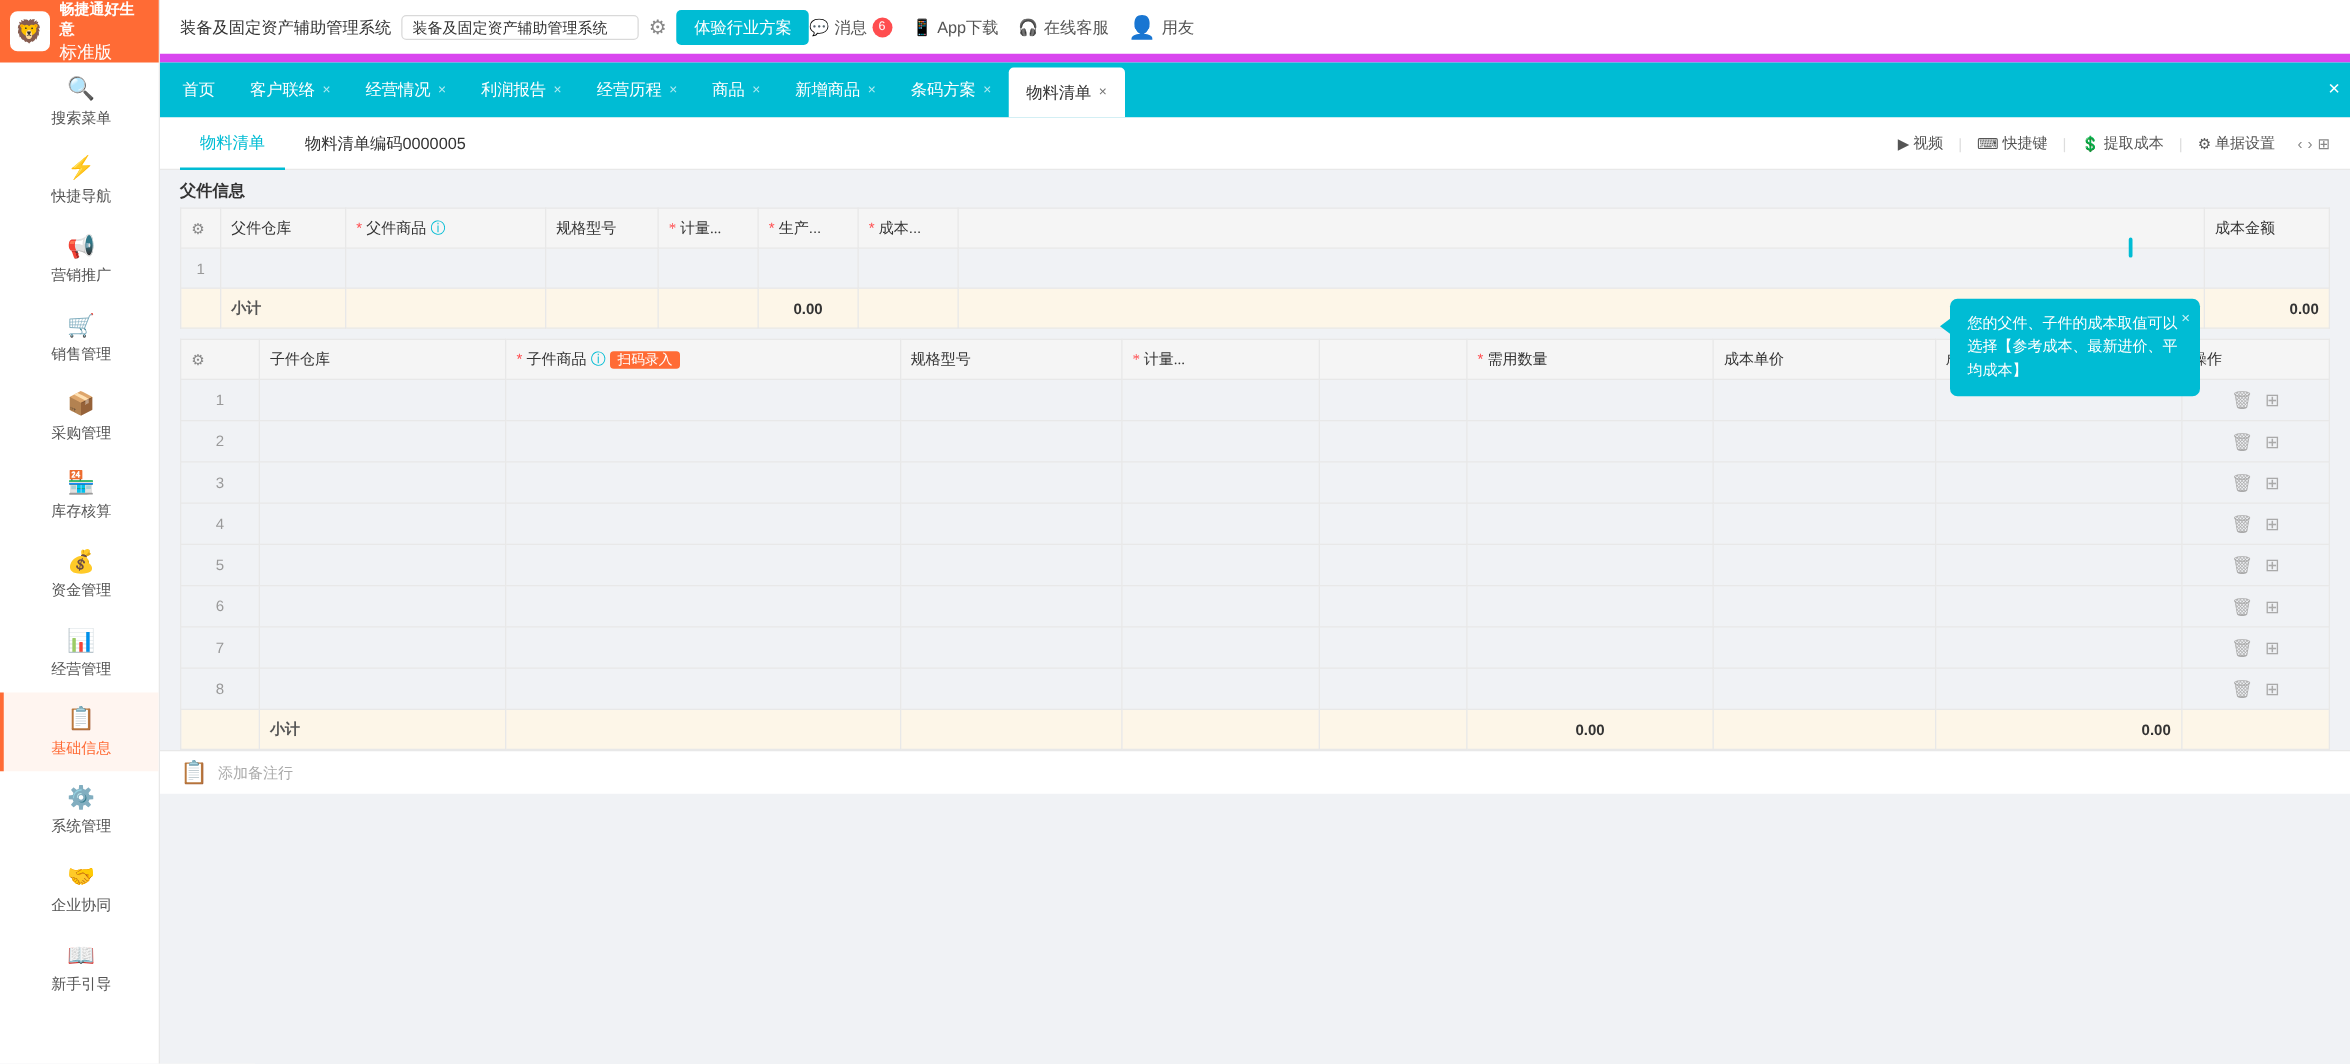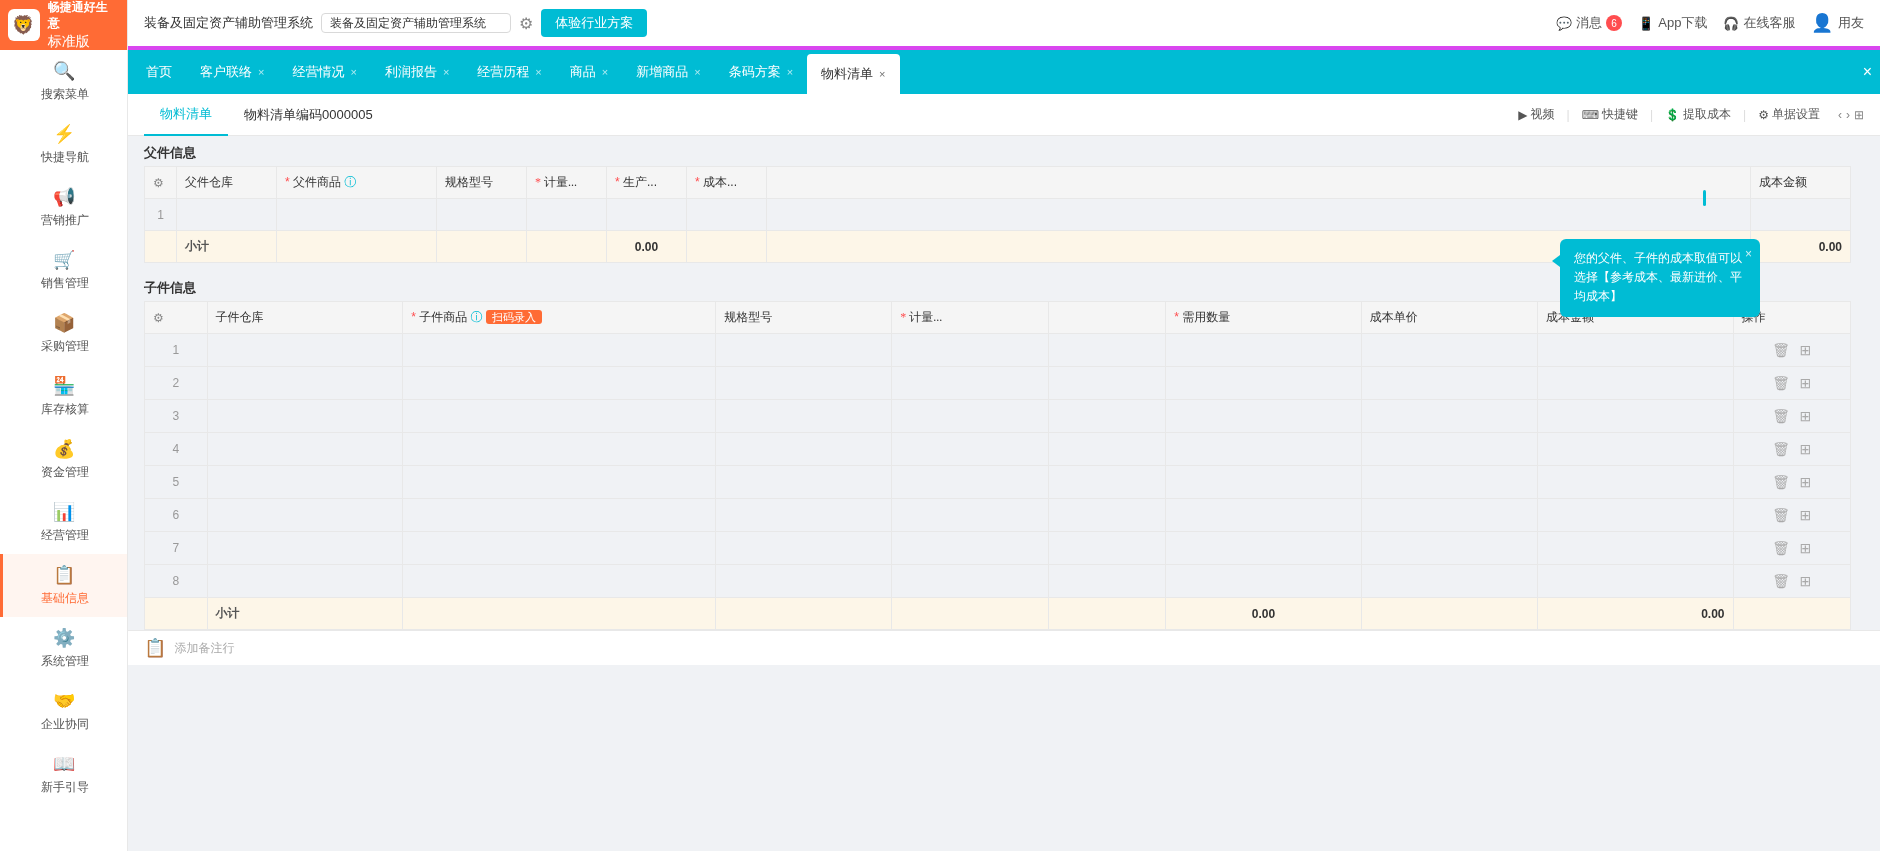--- a/index.html
+++ b/index.html
@@ -13,21 +13,21 @@
     .sidebar-logo-sub { font-size: 14px; font-weight: normal; }
     .sidebar-nav { flex: 1; overflow-y: auto; }
     .sidebar-item { display: flex; flex-direction: column; align-items: center; padding: 10px 4px; cursor: pointer; color: #555; font-size: 12px; gap: 4px; border-left: 3px solid transparent; }
     .sidebar-item.active { background: #fff5f0; color: #ff6b35; border-left-color: #ff6b35; }
     .sidebar-item-icon { font-size: 18px; }
 
     
     .main { flex: 1; display: flex; flex-direction: column; overflow: hidden; }
 
     
-    .topbar { background: #fff; border-bottom: 4px solid #d946ef; display: flex; align-items: center; justify-content: space-between; padding: 0 16px; height: 50px; }
+    .topbar { background: #fff; border-bottom: 7px solid #d946ef; display: flex; align-items: center; justify-content: flex-start; padding: 0 16px; height: 50px; }
     .topbar-left { display: flex; align-items: center; gap: 8px; }
     .topbar-select { appearance: none; border: 1px solid #d9d9d9; border-radius: 4px; padding: 2px 24px 2px 8px; font-size: 12px; color: #333; background: #fff; }
     .topbar-btn-trial { background: #00bcd4; color: #fff; border: none; border-radius: 4px; padding: 5px 14px; font-size: 13px; cursor: pointer; }
     .topbar-right { display: flex; align-items: center; gap: 16px; color: #555; font-size: 13px; }
     .topbar-right-item { display: flex; align-items: center; gap: 4px; cursor: pointer; }
     .badge { background: #ff4d4f; color: #fff; border-radius: 10px; font-size: 10px; padding: 0 5px; min-width: 16px; height: 16px; display: inline-flex; align-items: center; justify-content: center; }
 
     
     .nav-tabs { background: #00bcd4; display: flex; align-items: center; height: 44px; padding: 0 0 0 4px; overflow-x: auto; }
     .nav-tab { padding: 0 14px; height: 44px; display: flex; align-items: center; color: #fff; font-size: 13px; cursor: pointer; white-space: nowrap; gap: 6px; }
@@ -42,21 +42,21 @@
     .sub-tabs { display: flex; align-items: center; background: #fff; border-bottom: 1px solid #e8e8e8; padding: 0 16px; height: 42px; gap: 0; }
     .sub-tab { padding: 0 16px; height: 42px; display: flex; align-items: center; font-size: 13px; color: #555; cursor: pointer; border-bottom: 2px solid transparent; }
     .sub-tab.active { color: #00bcd4; border-bottom-color: #00bcd4; }
     .sub-tab-code { display: flex; align-items: center; gap: 0; color: #555; font-size: 13px; padding: 0 16px; }
     .sub-tab-code span { color: #333; font-weight: 500; }
     .sub-actions { margin-left: auto; display: flex; align-items: center; gap: 12px; font-size: 12px; color: #555; }
     .sub-actions-item { display: flex; align-items: center; gap: 3px; cursor: pointer; }
     .sub-actions-divider { color: #ddd; }
 
     
-    .section { padding: 0 29px 0 16px; }
+    .section { padding: 0 16px 0 16px; }
     .section-title { font-size: 13px; font-weight: bold; color: #333; padding: 8px 0 4px 0; }
 
     
     .data-table { width: 100%; border-collapse: collapse; font-size: 12px; }
     .data-table th { background: #f5f5f5; border: 1px solid #e8e8e8; padding: 7px 8px; text-align: left; font-weight: normal; color: #333; white-space: nowrap; }
     .data-table th .required { color: #ff4d4f; }
     .data-table td { border: 1px solid #e8e8e8; padding: 6px 8px; color: #333; min-height: 32px; height: 32px; }
     .data-table tr.subtotal td { background: #fdf6e8; font-weight: bold; }
     .data-table .row-num { color: #999; text-align: center; width: 30px; }
     .data-table .subtotal-label { color: #555; }
@@ -323,21 +323,20 @@
             <td class="number-cell">0.00</td>
             <td></td>
             <td></td>
             <td class="right-cell">0.00</td>
           </tr>
         </tbody>
       </table>
     </div>
 
     <div class="section" style="margin-top:8px;">
-      <div class="section-title">子件信息</div>
       <table class="data-table">
         <thead>
           <tr>
             <th class="col-settings">
               <span class="th-gear">⚙</span>
             </th>
             <th class="col-warehouse">
               <span>子件仓库</span>
             </th>
             <th class="col-product">

